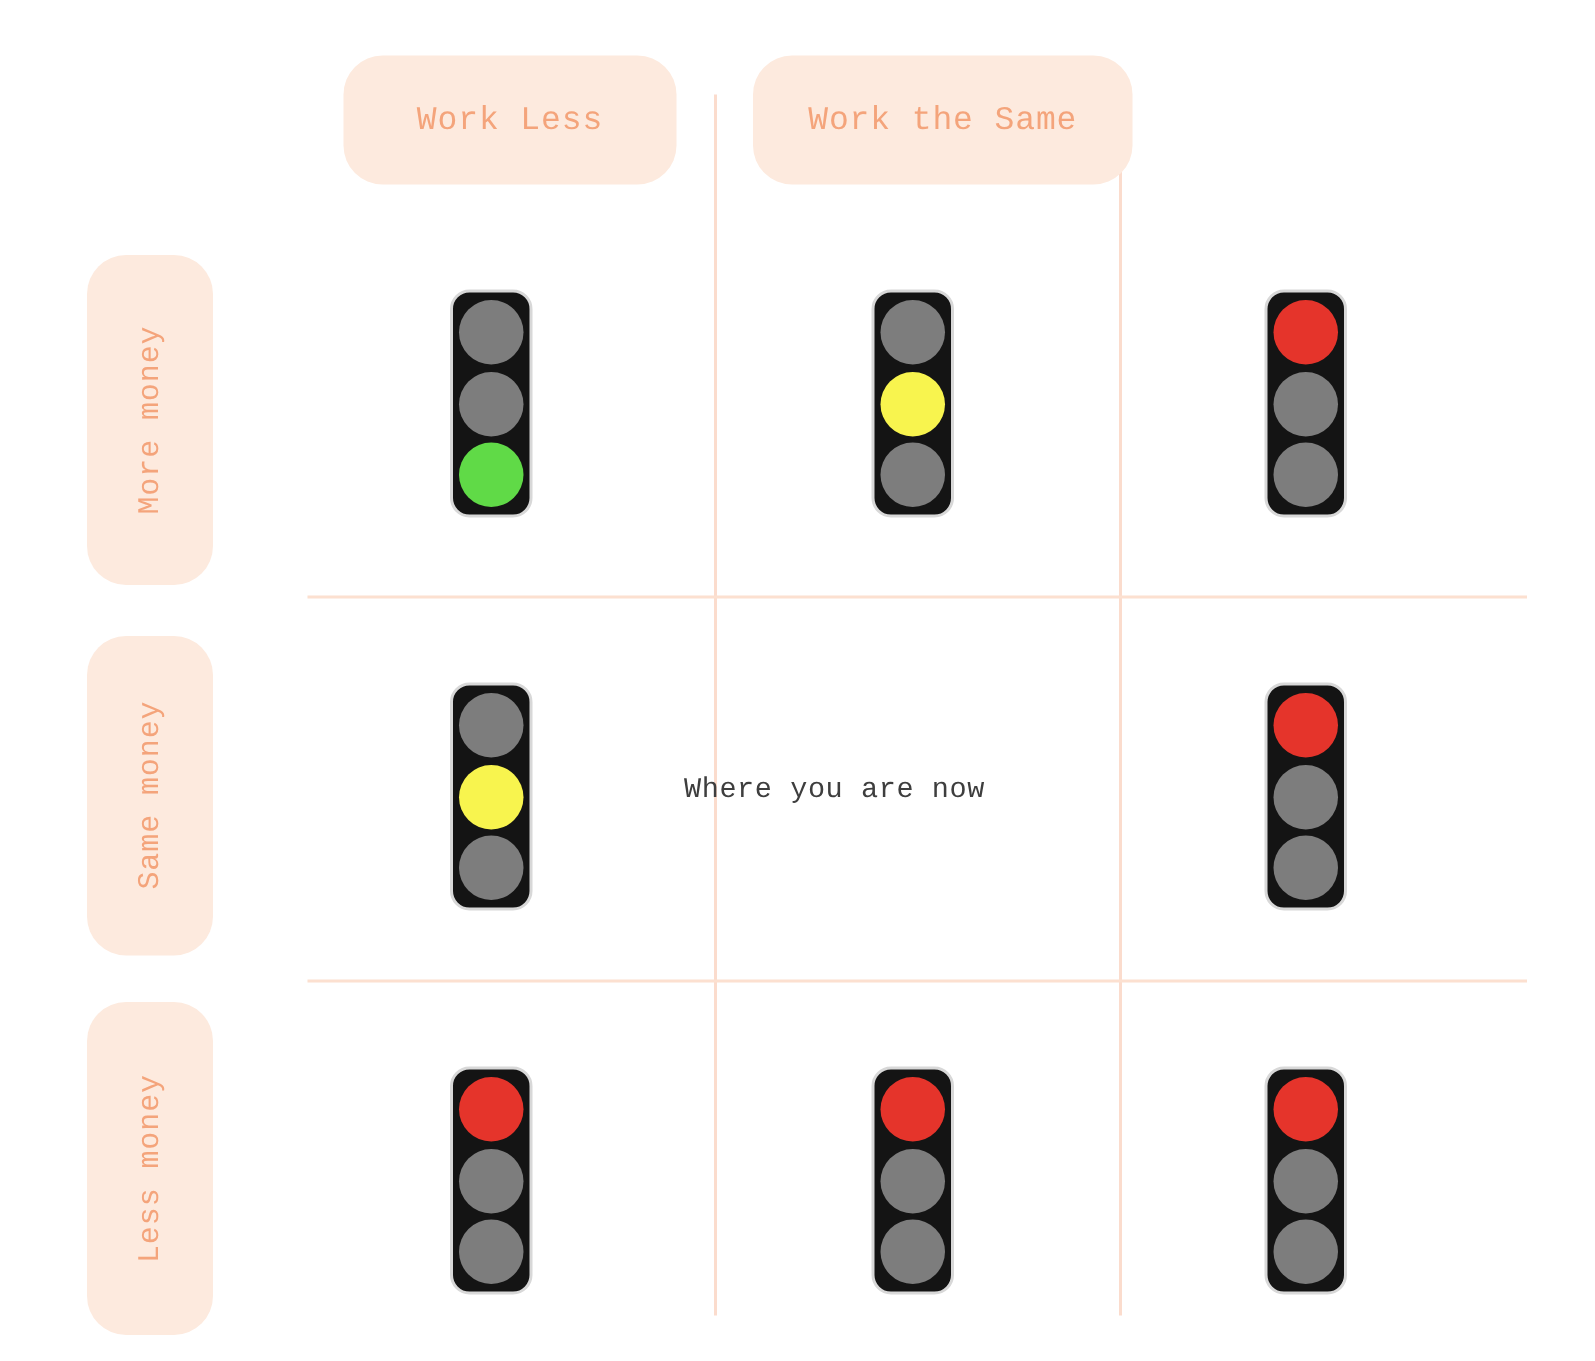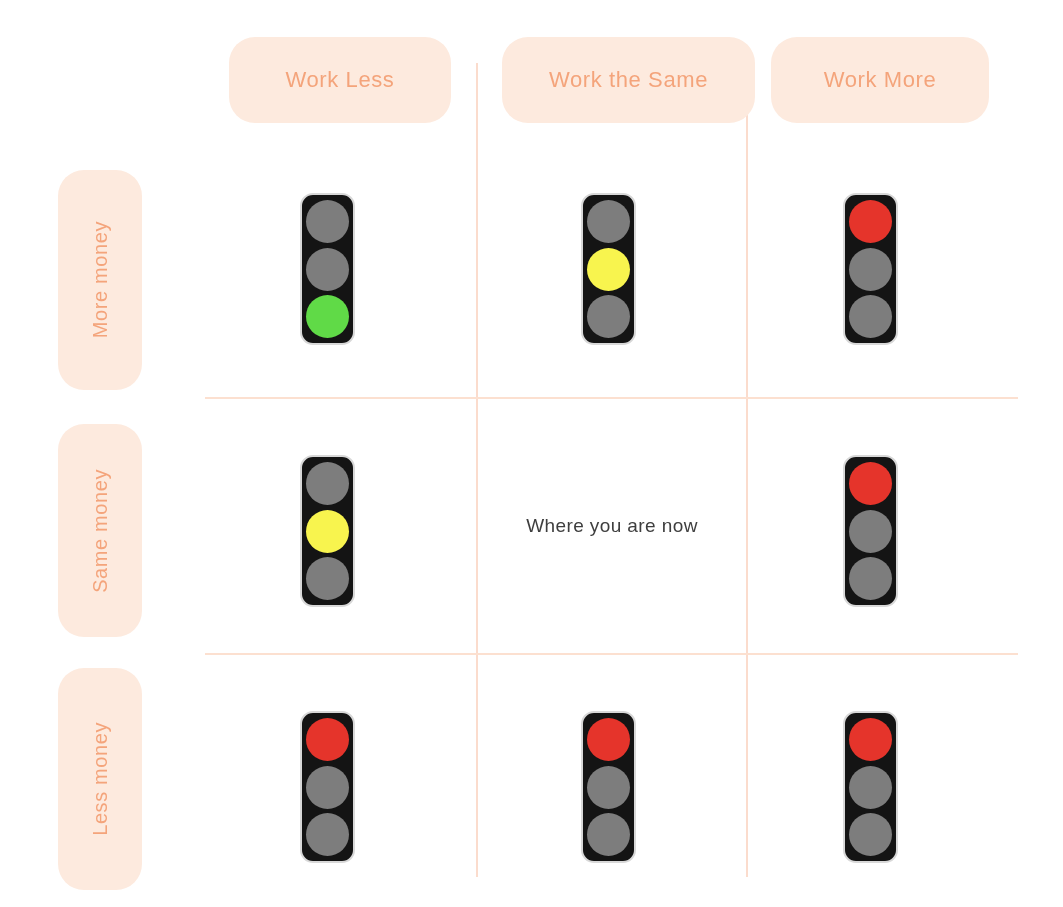--- a/index.html
+++ b/index.html
@@ -1,20 +1,20 @@
 <!DOCTYPE html>
 <html style="--background: #ffffff; --label-bg: #fdeade; --label-text: #f4a47b; --grid-line-v: #fbdccd; --grid-line-h: #fce0d0; --light-body: #141414; --light-outline: #d8d8d8; --lamp-off: #7d7d7d; --lamp-red: #e5342b; --lamp-yellow: #f8f44e; --lamp-green: #60da47; --center-text: #3e3e3e;"><head>
 <meta charset="utf-8">
 <style>
   html,body{margin:0;padding:0;background:#fff;}
   .canvas{
     position:relative;
     width:1063px;height:907px;
     background:var(--background,#fff);
-    font-family:Liberation Sans, sans-serif;
+    font-family:Liberation Mono, monospace;
     overflow:hidden;
     border-radius:20px;
   }
 
   
   .vline{position:absolute;top:63px;height:814px;width:2px;background:var(--grid-line-v);}
   .v1{left:476px}.v2{left:746px}
   .hline{position:absolute;left:205px;width:813px;height:2px;background:var(--grid-line-h);}
   .h1{top:397px}.h2{top:653px}
 
@@ -59,41 +59,40 @@
     background:var(--light-body);
     border:2px solid var(--light-outline);
     border-radius:13px;
     display:flex;flex-direction:column;
     align-items:center;justify-content:space-evenly;
   }
   .lamp{width:43px;height:43px;border-radius:50%;background:var(--lamp-off);}
 
   
   .center-cell{
-    position:absolute;left:478px;top:399px;width:268px;height:254px;
-    display:flex;align-items:center;justify-content:center;
+    position:absolute;left:456px;top:399px;width:268px;height:254px;
+    display:flex;align-items:center;
   }
   .center-cell span{
     color:var(--center-text);
     font-size:19px;letter-spacing:.4px;
   }
 </style>
 </head>
 <body>
 
 <div class="canvas">
 
   <div class="vline v1"></div>
   <div class="vline v2"></div>
   <div class="hline h1"></div>
   <div class="hline h2"></div>
 
   <div class="col-header ch1">Work Less</div>
   <div class="col-header ch2">Work the Same</div>
-  <div class="col-header ch3">Work More</div>
 
   <div class="row-label rl1">
     <span>More money</span>
   </div>
   <div class="row-label rl2">
     <span>Same money</span>
   </div>
   <div class="row-label rl3">
     <span>Less money</span>
   </div>

